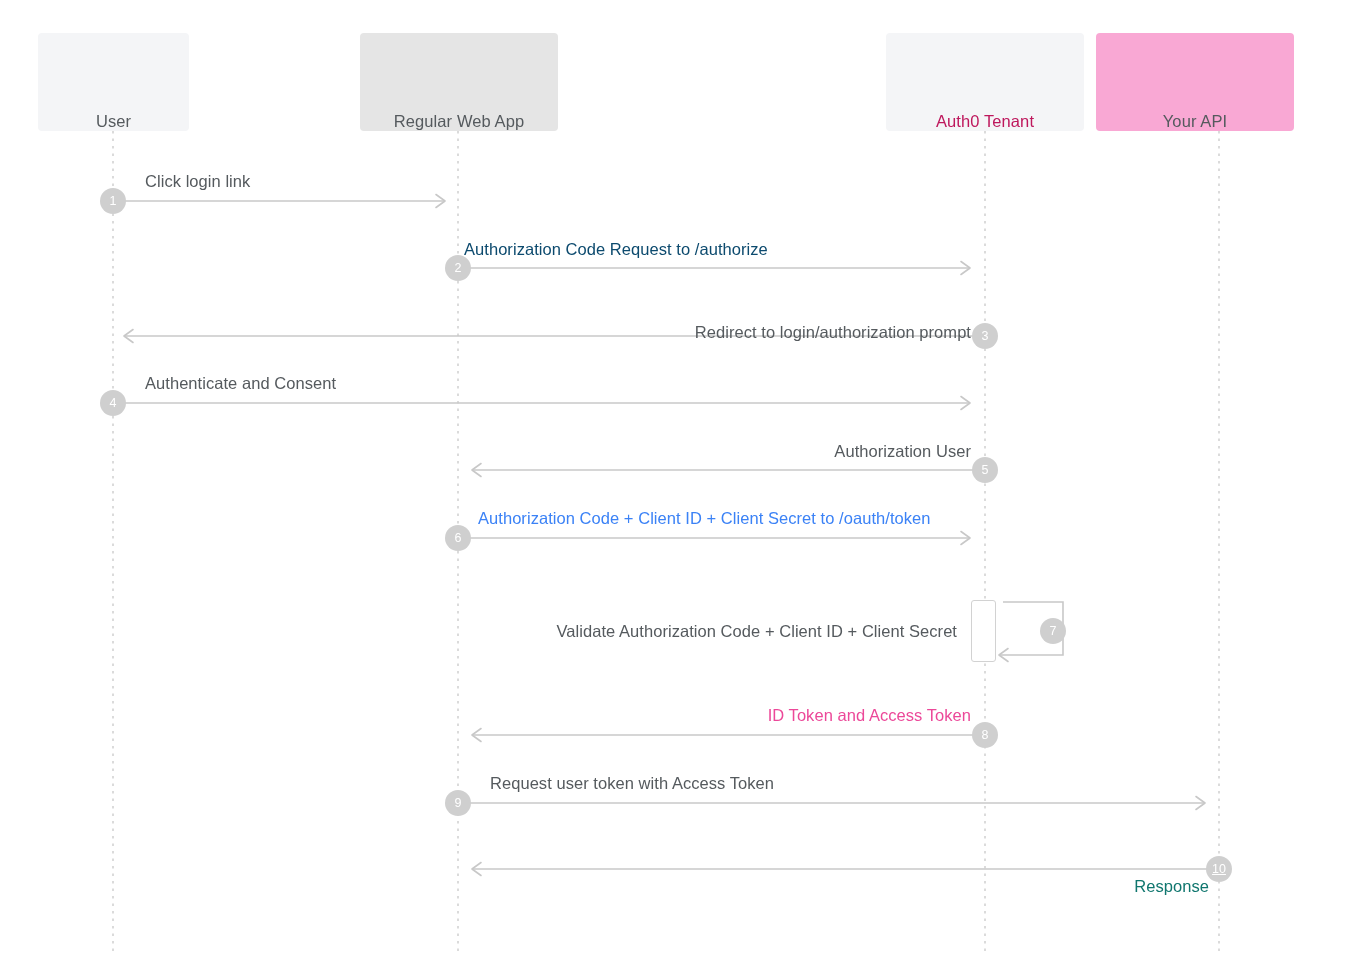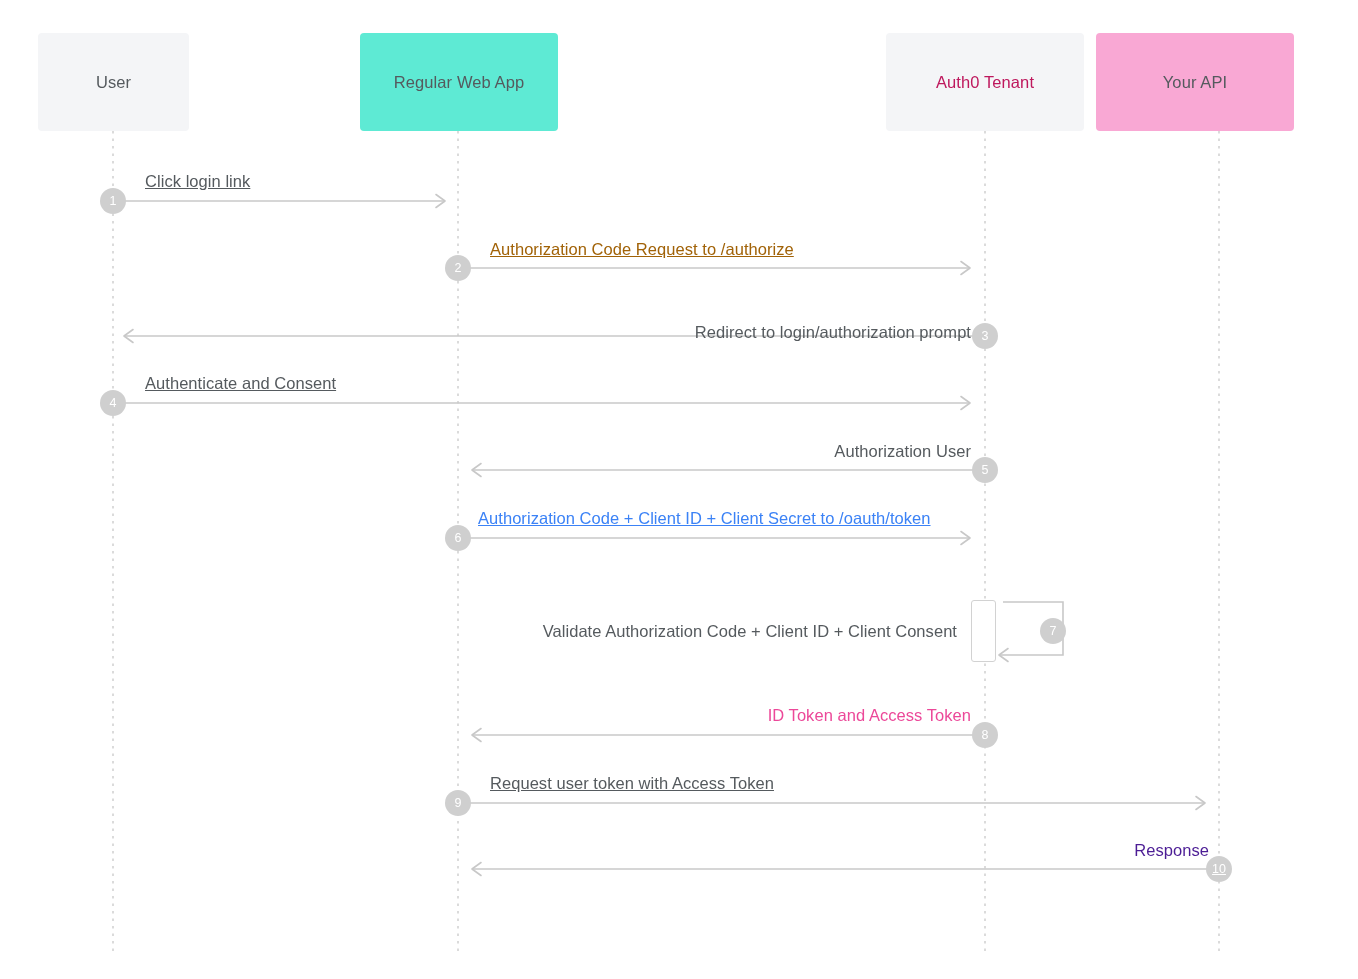--- a/index.html
+++ b/index.html
@@ -29,41 +29,41 @@
     overflow: visible;
   }
 
   
   .participant {
     position: absolute;
     box-sizing: border-box;
     background: #f4f5f7;
     border-radius: 4px;
     display: flex;
-    align-items: center;
+    align-items: flex-end;
     justify-content: center;
   }
   .participant-label {
     font-size: 16.5px;
     color: #555a5e;
     letter-spacing: 0.1px;
     white-space: nowrap;
     text-align: center;
   }
 
   
   .msg-label {
     position: absolute;
     font-size: 16.5px;
     color: #555a5e;
     white-space: nowrap;
     letter-spacing: 0.05px;
     line-height: 20px;
   }
-  .msg-label.align-left  { text-align: right; text-decoration: underline; }
+  .msg-label.align-left  { text-align: right; }
   .msg-label.align-right { text-align: right; transform: translateX(-100%); }
 
   
   .step-badge {
     position: absolute;
     width: 26px;
     height: 26px;
     border-radius: 50%;
     background: #cfcfcf;
     color: #ffffff;
@@ -117,48 +117,48 @@
         <polyline points="1196,796.5 1205,803 1196,809.5" fill="none" stroke="#c8c8c8" stroke-width="1.6" stroke-linecap="round" stroke-linejoin="round"></polyline>
         <line x1="1219" x2="472" y1="869" y2="869" stroke="#c8c8c8" stroke-width="1.6"></line>
         <polyline points="481,862.5 472,869 481,875.5" fill="none" stroke="#c8c8c8" stroke-width="1.6" stroke-linecap="round" stroke-linejoin="round"></polyline>
       </g>
   </svg>
 
   <div id="participants-host">
       <div class="participant" style="left: 38px; top: 33px; width: 151px; height: 98px; background: rgb(244, 245, 247);">
         <span class="participant-label" style="color: rgb(85, 90, 94);">User</span>
       </div>
-      <div class="participant" style="left: 360px; top: 33px; width: 198px; height: 98px; background: #5eead4;">
+      <div class="participant" style="left: 360px; top: 33px; width: 198px; height: 98px; background: #e5e5e5;">
         <span class="participant-label" style="color: rgb(85, 90, 94);">Regular Web App</span>
       </div>
       <div class="participant" style="left: 886px; top: 33px; width: 198px; height: 98px; background: rgb(244, 245, 247);">
         <span class="participant-label" style="color: #be185d;">Auth0 Tenant</span>
       </div>
       <div class="participant" style="left: 1096px; top: 33px; width: 198px; height: 98px; background: #f9a8d4;">
         <span class="participant-label" style="color: rgb(85, 90, 94);">Your API</span>
       </div>
     </div>
 
   <div id="messages-host">
       <div class="msg-label align-left" style="left: 145px; top: 171px; color: rgb(85, 90, 94);">Click login link</div>
       <div class="step-badge" style="left: 113px; top: 201px; background: rgb(207, 207, 207); color: rgb(255, 255, 255);">1</div>
-      <div class="msg-label align-left" style="left: 490px; top: 239px; color: #a16207;">Authorization Code Request to /authorize</div>
+      <div class="msg-label align-left" style="left: 464px; top: 239px; color: #0c4a6e;">Authorization Code Request to /authorize</div>
       <div class="step-badge" style="left: 458px; top: 268px; background: rgb(207, 207, 207); color: rgb(255, 255, 255);">2</div>
       <div class="msg-label align-right" style="left: 971px; top: 306px; color: rgb(85, 90, 94); margin-top: 16px;">Redirect to login/authorization prompt</div>
       <div class="step-badge" style="left: 985px; top: 336px; background: rgb(207, 207, 207); color: rgb(255, 255, 255);">3</div>
       <div class="msg-label align-left" style="left: 145px; top: 373px; color: rgb(85, 90, 94);">Authenticate and Consent</div>
       <div class="step-badge" style="left: 113px; top: 403px; background: rgb(207, 207, 207); color: rgb(255, 255, 255);">4</div>
       <div class="msg-label align-right" style="left: 971px; top: 441px; color: rgb(85, 90, 94);">Authorization User</div>
       <div class="step-badge" style="left: 985px; top: 470px; background: rgb(207, 207, 207); color: rgb(255, 255, 255);">5</div>
       <div class="msg-label align-left" style="left: 478px; top: 508px; color: #3b82f6;">Authorization Code + Client ID + Client Secret to /oauth/token</div>
       <div class="step-badge" style="left: 458px; top: 538px; background: rgb(207, 207, 207); color: rgb(255, 255, 255);">6</div>
       <div class="activation" style="left: 971px; top: 600px; width: 25px; height: 62px; background: rgb(255, 255, 255); border-color: rgb(210, 210, 210);"></div>
-      <div class="msg-label align-right" style="left: 957px; top: 621px; color: rgb(85, 90, 94);">Validate Authorization Code + Client ID + Client Consent</div>
+      <div class="msg-label align-right" style="left: 957px; top: 621px; color: rgb(85, 90, 94);">Validate Authorization Code + Client ID + Client Secret</div>
       <div class="step-badge" style="left: 1053px; top: 631px; background: rgb(207, 207, 207); color: rgb(255, 255, 255);">7</div>
       <div class="msg-label align-right" style="left: 971px; top: 705px; color: #ec4899;">ID Token and Access Token</div>
       <div class="step-badge" style="left: 985px; top: 735px; background: rgb(207, 207, 207); color: rgb(255, 255, 255);">8</div>
       <div class="msg-label align-left" style="left: 490px; top: 773px; color: rgb(85, 90, 94);">Request user token with Access Token</div>
       <div class="step-badge" style="left: 458px; top: 803px; background: rgb(207, 207, 207); color: rgb(255, 255, 255);">9</div>
-      <div class="msg-label align-right" style="left: 1209px; top: 840px; color: #4c1d95;">Response</div>
+      <div class="msg-label align-right" style="left: 1209px; top: 876px; color: #0f766e;">Response</div>
       <div class="step-badge" style="left: 1219px; top: 869px; background: rgb(207, 207, 207); color: rgb(255, 255, 255); text-decoration: underline;">10</div>
     </div>
 
 </div>
 
 </body></html>

